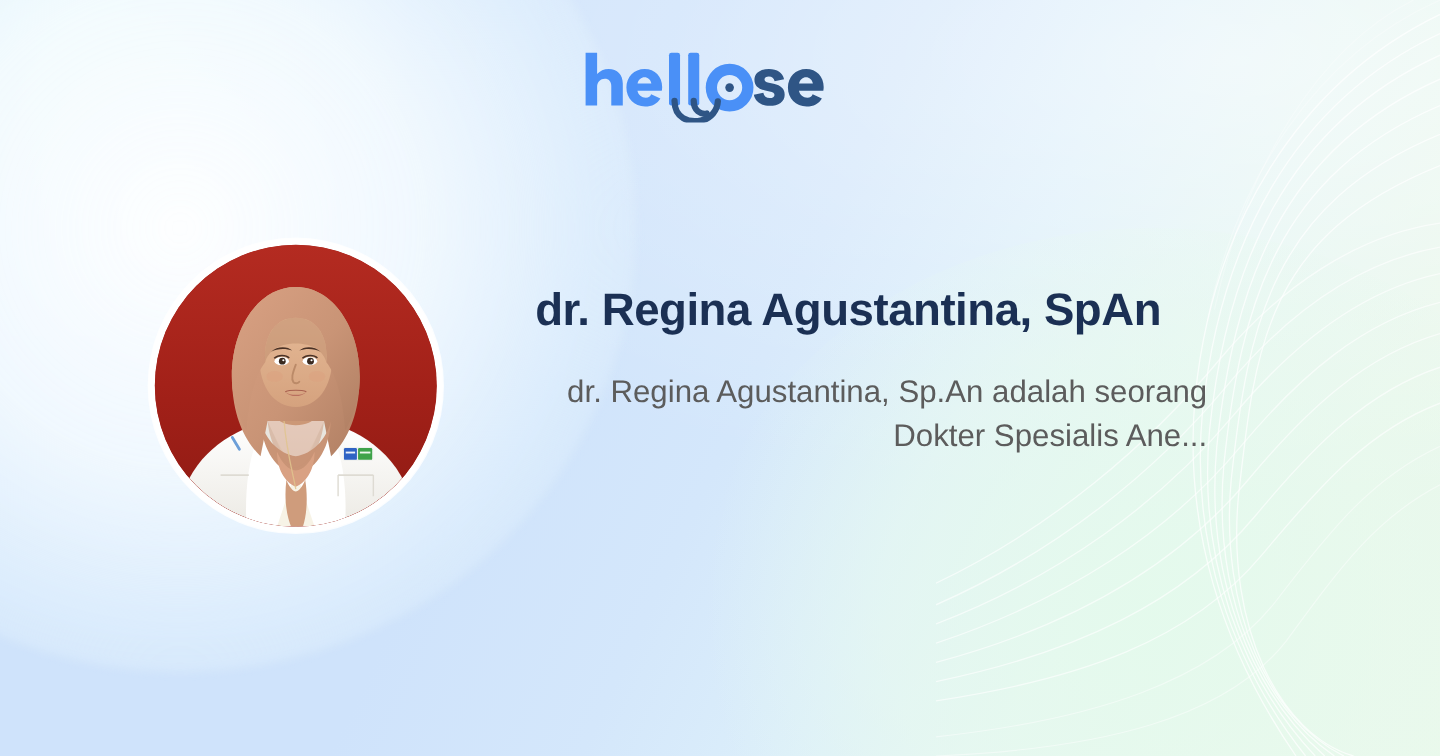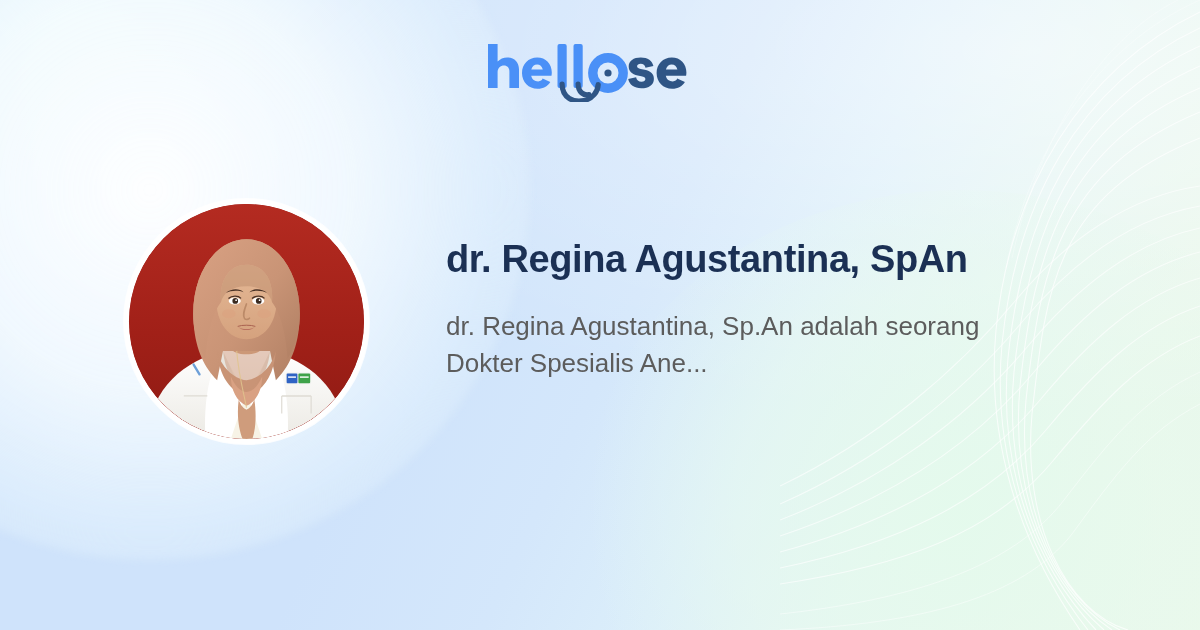--- a/index.html
+++ b/index.html
@@ -128,20 +128,21 @@
     color: #1b3054;
     white-space: nowrap;
   }
   .doctor-desc {
     margin: 26px 0 0 0;
     font-size: 26px;
     line-height: 37px;
     font-weight: 400;
     color: #5c5c5c;
     max-width: 560px;
+    text-align: right;
   }
 </style>
 </head>
 <body>
 
 <div class="card">
 
   <div class="bg-base"></div>
   <div class="bg-wash-tr"></div>
   <div class="bg-tint-tl"></div>

